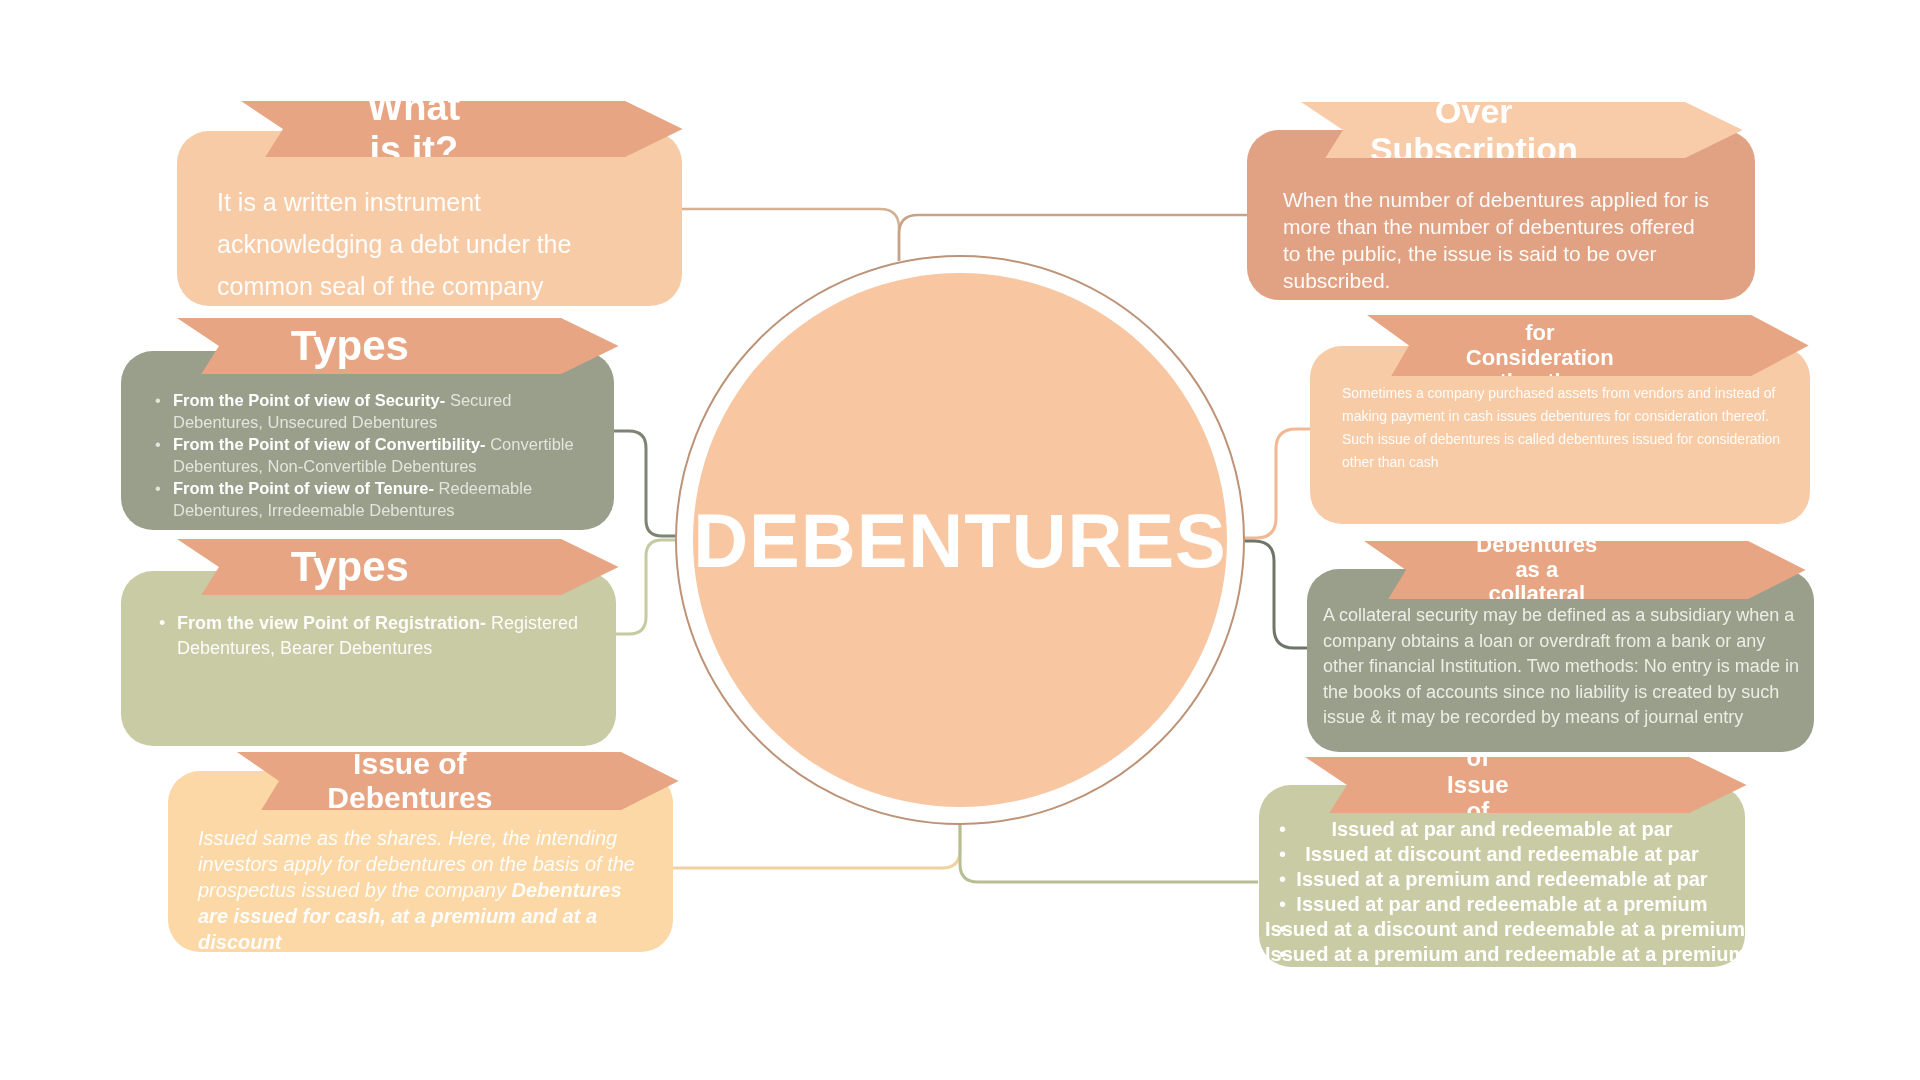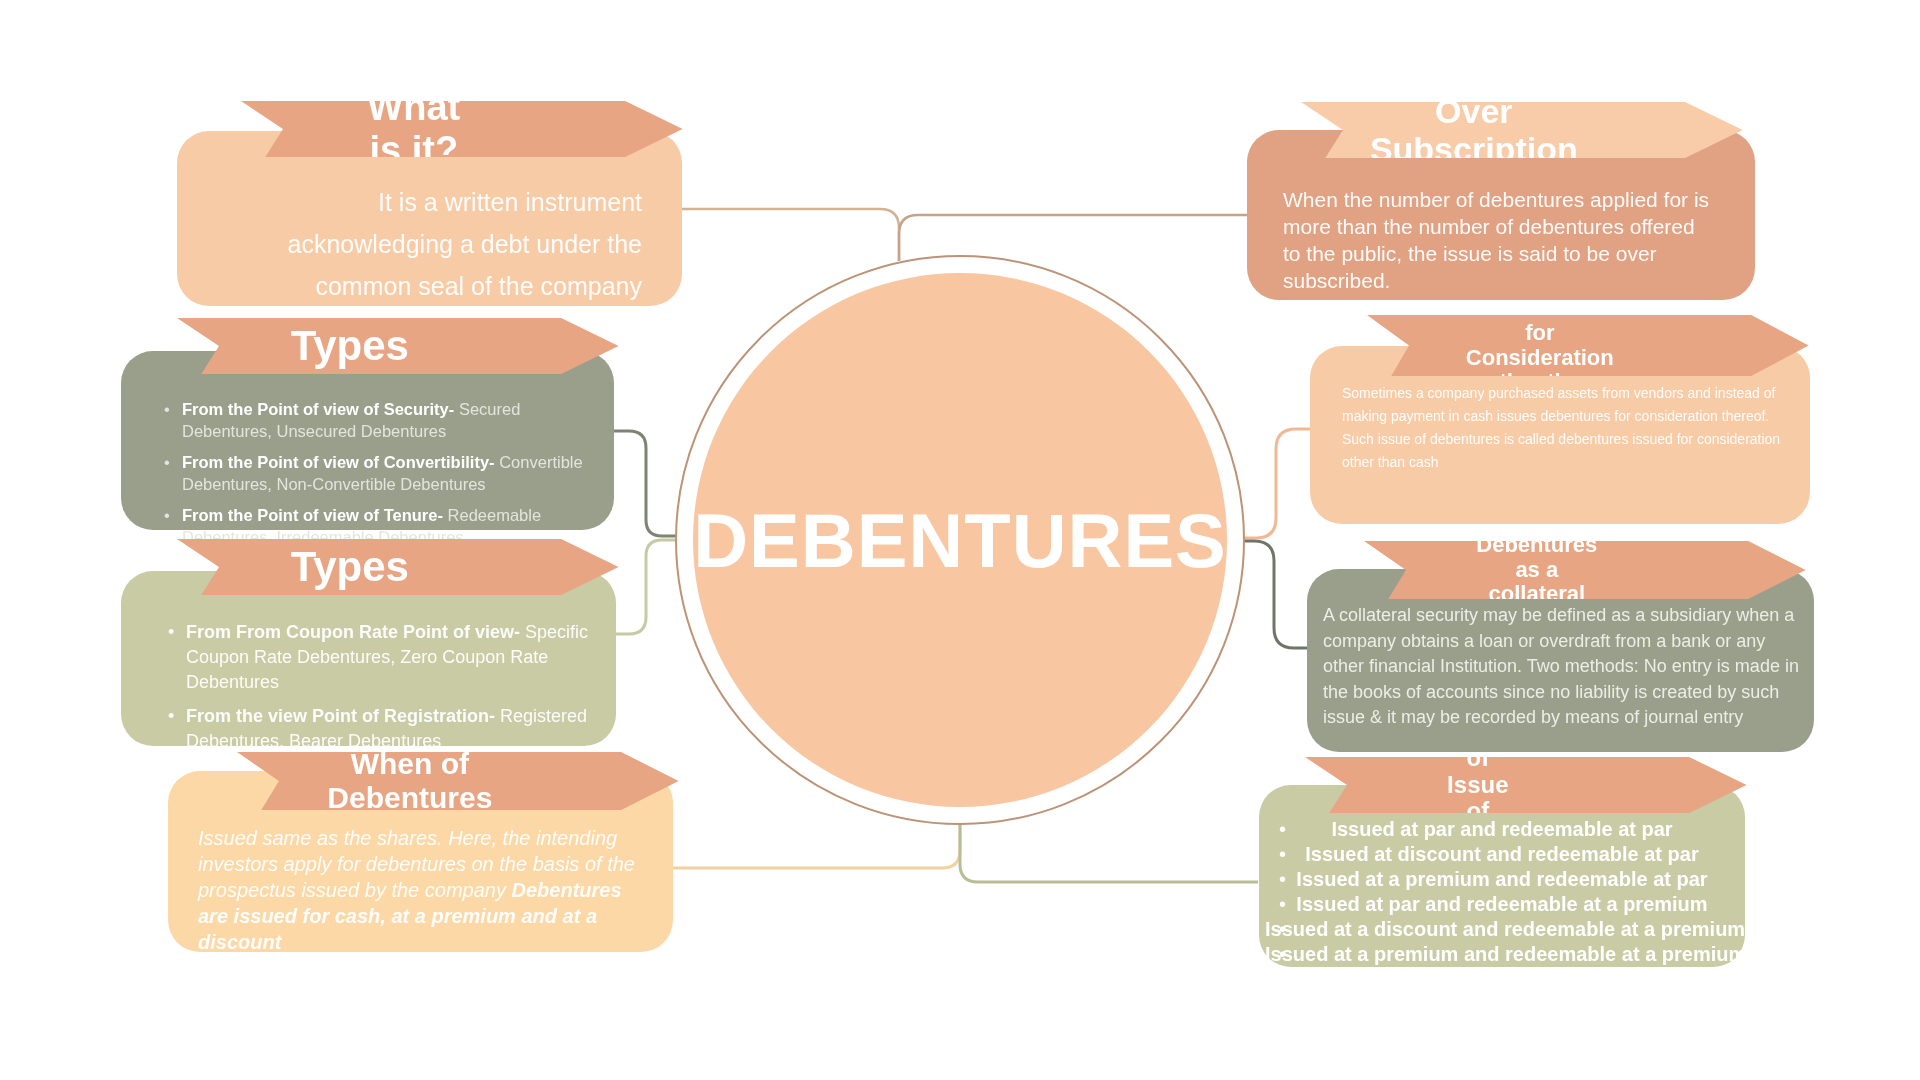--- a/index.html
+++ b/index.html
@@ -19,24 +19,24 @@
   .banner.salmon{background:#e7a583;}
   .banner.lightpeach{background:#f8cba9;}
   
   .peach{background:#f8cba7;}
   .salmon-dark{background:#e0a282;}
   .apricot{background:#fbd8a5;font-style:italic;}
   .sage-dark{background:#999f8a;}
   .sage-light{background:#c8cba3;}
 
   .body-text{color:rgba(255,255,255,0.95);box-sizing:border-box;}
-  .centered{text-align:right;}
+  .centered{text-align:left;}
 
   ul.blist{list-style:none;margin:0;padding:0;}
-  ul.blist li{position:relative;padding-left:24px;margin:9px;}
+  ul.blist li{position:relative;padding-left:24px;margin:0;}
   ul.blist li::before{content:"\2022";position:absolute;left:6px;top:0;}
 
   ul.clist{list-style:none;margin:0;padding:0;}
   ul.clist li{position:relative;text-align:center;white-space:nowrap;font-weight:bold;}
   ul.clist li::before{content:"\2022";position:absolute;left:14px;top:0;font-weight:normal;}
 
   
   .ring{
     position:absolute;left:675px;top:255px;width:570px;height:570px;border-radius:50%;
     border:2.5px solid #bd9377;z-index:2;box-sizing:border-box;background:transparent;
@@ -87,36 +87,35 @@
         <li><b style="color:#ffffff;">From the Point of view of Tenure-</b> <span>Redeemable Debentures, Irredeemable Debentures</span></li>
       </ul>
   </div>
   <div class="banner salmon" style="left:177px;top:318px;width:357px;height:56px;font-size:42px;">
     <span>Types</span>
   </div>
 
   <div class="box sage-light" style="left:121px;top:571px;width:495px;height:175px;">
     <ul class="blist" style="padding:40px 14px 0 32px;font-size:18px;line-height:25px;color:rgba(255,255,255,0.95);">
 
-        <li><b>From From Coupon Rate Point of view-</b> <span>Specific Coupon Rate Debentures, Zero Coupon Rate Debentures</span></li>
 
         <li><b>From the view Point of Registration-</b> <span>Registered Debentures, Bearer Debentures</span></li>
       </ul>
   </div>
   <div class="banner salmon" style="left:177px;top:539px;width:357px;height:56px;font-size:42px;">
     <span>Types</span>
   </div>
 
   <div class="box apricot" style="left:168px;top:771px;width:505px;height:181px;">
     <div class="body-text" style="padding:54px 30px 0 30px;font-size:20px;line-height:26px;">
       <span>Issued same as the shares. Here, the intending investors apply for debentures on the basis of the prospectus issued by the company </span><b>Debentures are issued for cash, at a premium and at a discount</b>
     </div>
   </div>
   <div class="banner salmon" style="left:237px;top:752px;width:352px;height:58px;font-size:30px;">
-    <span>When of Debentures</span>
+    <span>Issue of Debentures</span>
   </div>
 
   <div class="box salmon-dark" style="left:1247px;top:130px;width:508px;height:170px;">
     <div class="body-text" style="padding:56px 40px 0 36px;font-size:21px;line-height:27px;">When the number of debentures applied for is more than the number of debentures offered to the public, the issue is said to be over subscribed.</div>
   </div>
   <div class="banner lightpeach" style="left:1301px;top:102px;width:353px;height:56px;font-size:34px;">
     <span>Over Subscription</span>
   </div>
 
   <div class="box peach" style="left:1310px;top:346px;width:500px;height:178px;">

